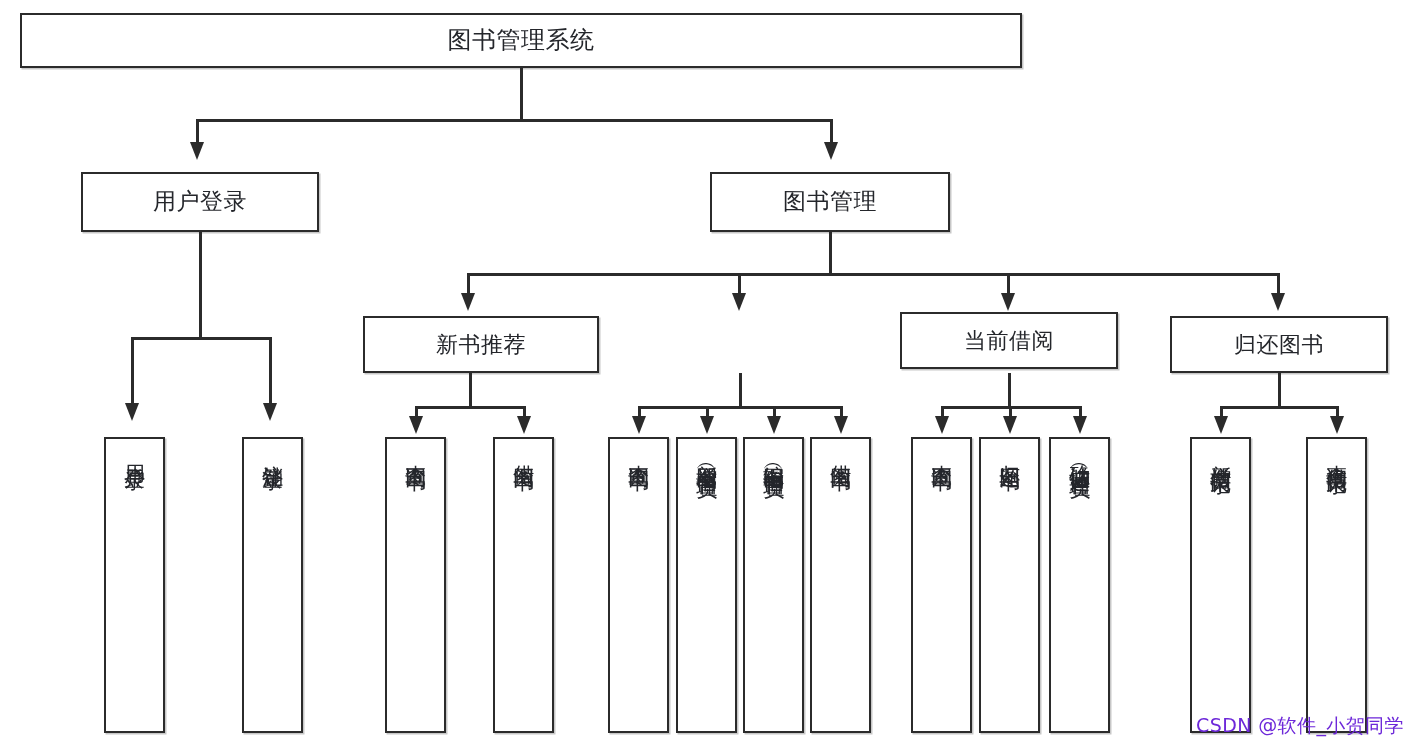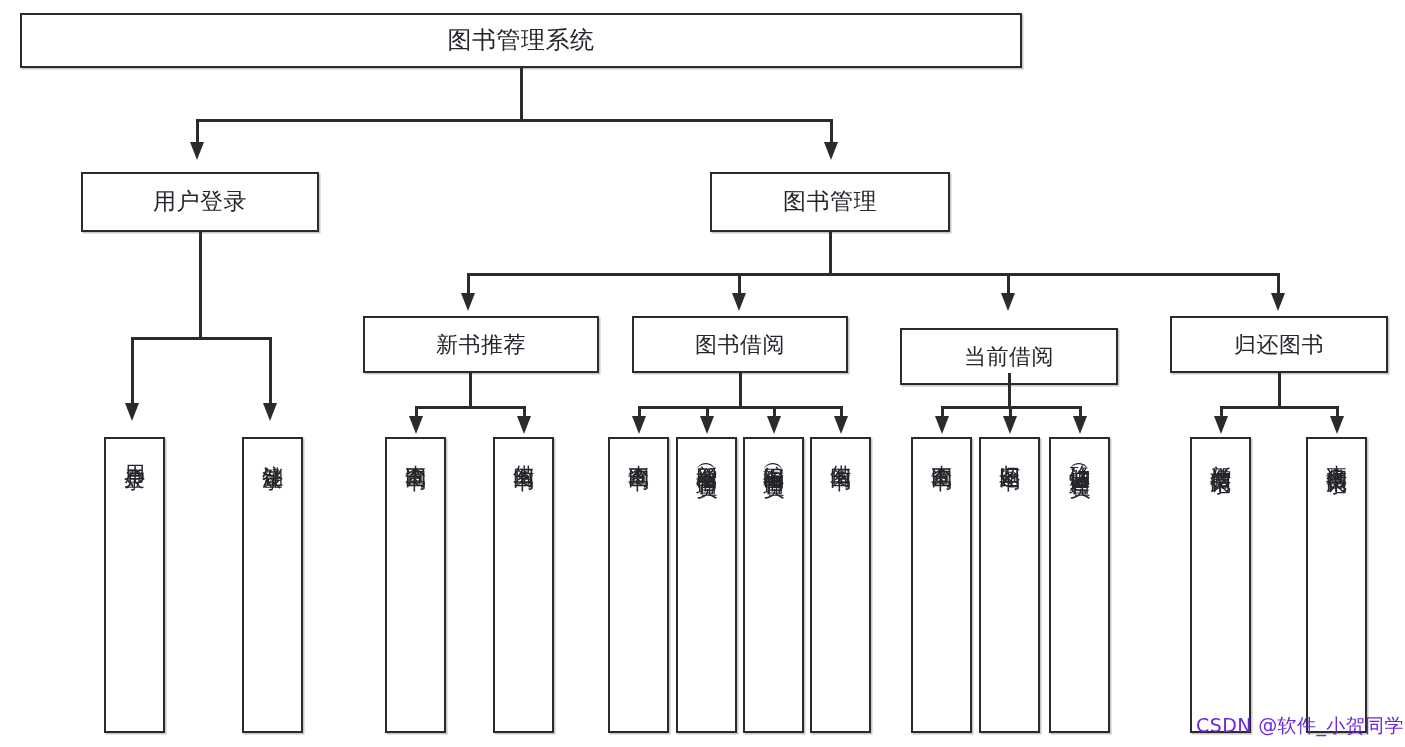--- a/index.html
+++ b/index.html
@@ -129,24 +129,21 @@
 
   <div class="vline" style="left:1007px; top:273px; height:22px;"></div>
   <div class="arrow" style="left:1001px; top:293px;"></div>
 
   <div class="vline" style="left:1277px; top:273px; height:22px;"></div>
   <div class="arrow" style="left:1271px; top:293px;"></div>
 
   <div class="node lvl3" style="left:363px; top:316px; width:236px; height:57px;">
     <span class="label">新书推荐</span>
   </div>
-  <div class="node lvl3" style="left:632px; top:316px; width:216px; height:57px;">
-    <span class="label">图书借阅</span>
-  </div>
-  <div class="node lvl3" style="left:900px; top:328px; width:218px; height:57px;">
+  <div class="node lvl3" style="left:900px; top:312px; width:218px; height:57px;">
     <span class="label">当前借阅</span>
   </div>
   <div class="node lvl3" style="left:1170px; top:316px; width:218px; height:57px;">
     <span class="label">归还图书</span>
   </div>
 
   <div class="vline" style="left:469px; top:373px; height:35px;"></div>
   <div class="hline" style="left:415px; top:406px; width:110px;"></div>
   <div class="vline" style="left:415px; top:406px; height:12px;"></div>
   <div class="arrow" style="left:409px; top:416px;"></div>

